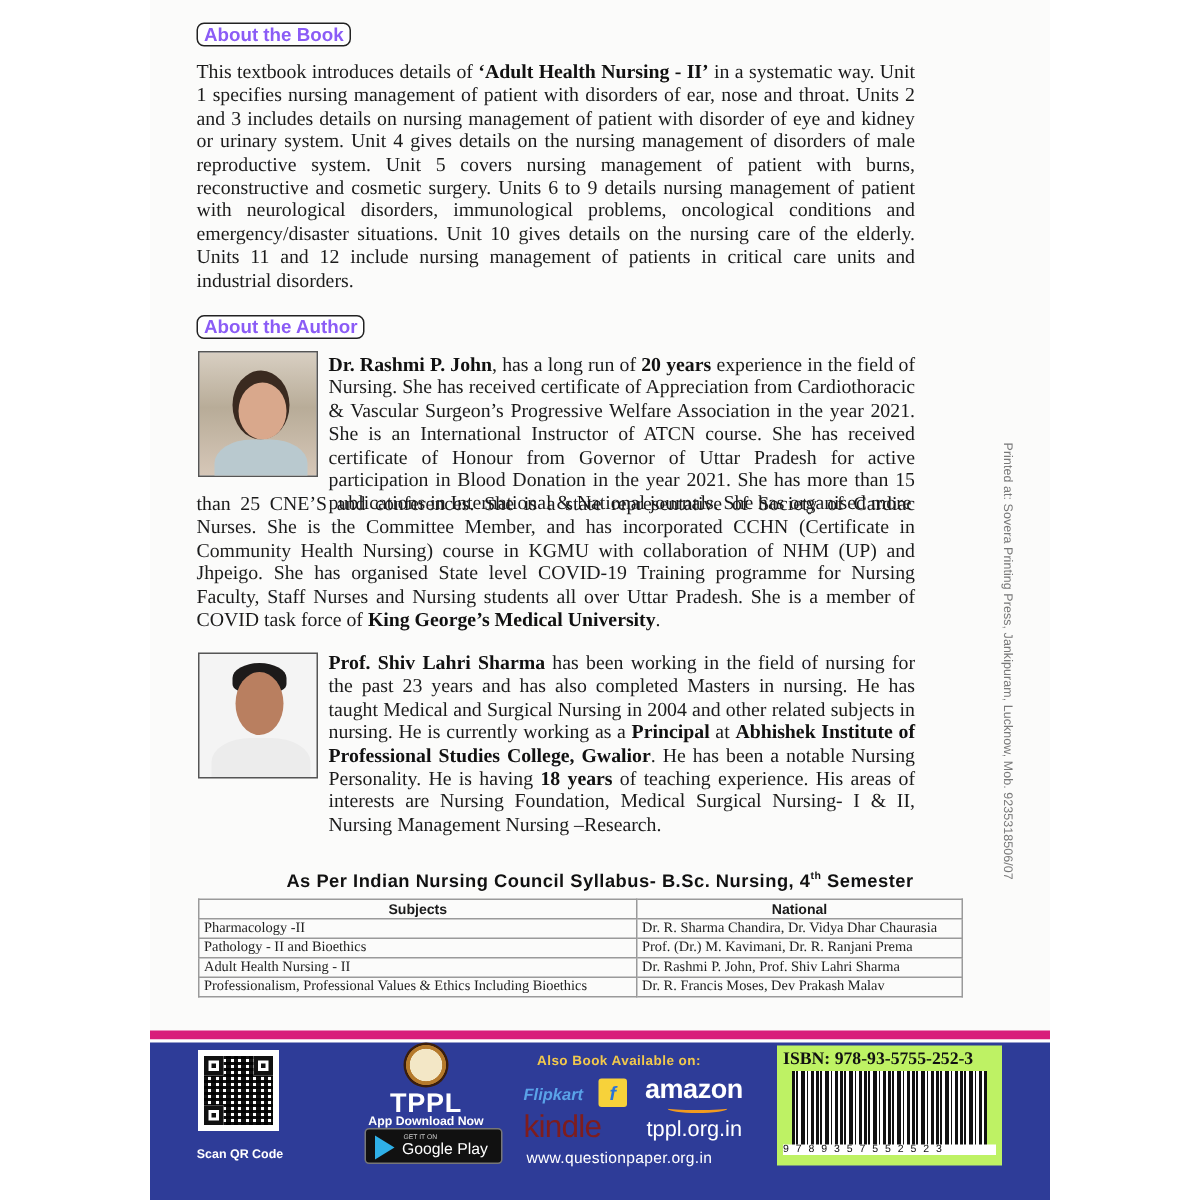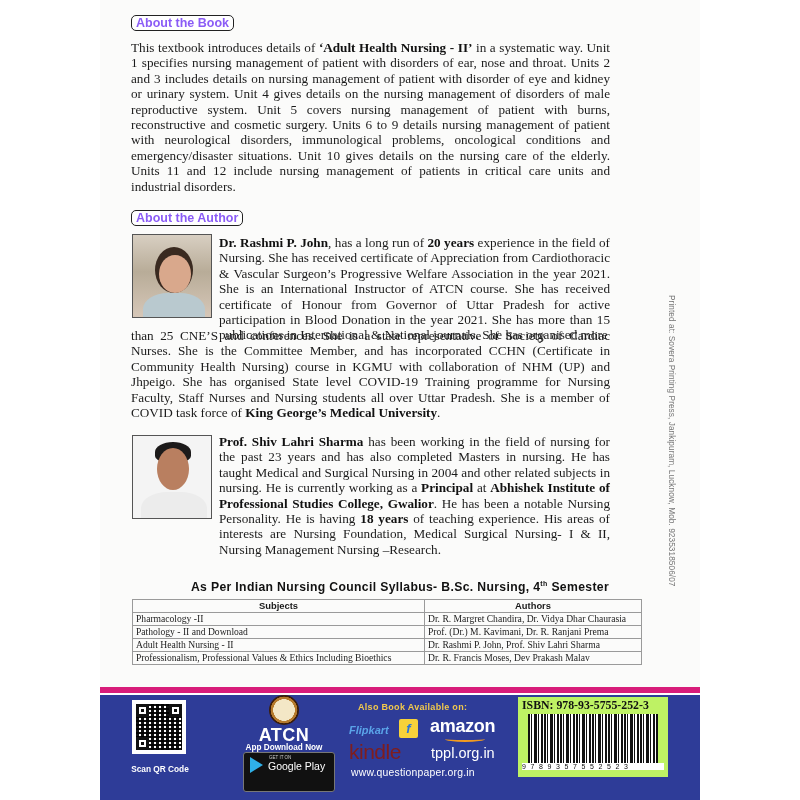--- a/index.html
+++ b/index.html
@@ -105,21 +105,21 @@
   .tppl-name {
     position: absolute; left: 140px; top: 726px; width: 88px; text-align: center;
     font-family: "Liberation Sans", sans-serif; font-weight: bold; font-size: 18px; color: #fff;
     letter-spacing: 0.5px; line-height: 18px;
   }
   .tppl-sub {
     position: absolute; left: 134px; top: 743px; width: 100px; text-align: center;
     font-family: "Liberation Sans", sans-serif; font-weight: bold; font-size: 8.2px; color: #fff;
   }
   .gplay {
-    position: absolute; left: 143px; top: 752px; width: 92px; height: 40px;
+    position: absolute; left: 143px; top: 752px; width: 92px; height: 24px;
     background: #111; border: 1px solid #777; border-radius: 3px;
   }
   .gplay-tri {
     position: absolute; left: 6px; top: 4px; width: 0; height: 0;
     border-top: 8px solid transparent; border-bottom: 8px solid transparent;
     border-left: 13px solid #2fb0e8;
   }
   .gplay-small {
     position: absolute; left: 25px; top: 2px; font-family: "Liberation Sans", sans-serif;
     font-size: 4.5px; color: #ccc;
@@ -211,30 +211,30 @@
   <div class="vertical-note">Printed at: Sovera Printing Press, Jankipuram, Lucknow, Mob. 9235318506/07</div>
 
   <div class="syllabus-title">
     <span>As Per Indian Nursing Council Syllabus- B.Sc. Nursing, 4</span><sup>th</sup><span> Semester</span>
   </div>
 
   <table class="syl">
     <thead>
       <tr>
         <th class="col-subj">Subjects</th>
-        <th>Authors</th>
+        <th>National</th>
       </tr>
     </thead>
     <tbody>
       <tr>
         <td>Pharmacology -II</td>
-        <td>Dr. R. Margret Chandira, Dr. Vidya Dhar Chaurasia</td>
-      </tr>
-      <tr>
-        <td>Pathology - II and Download</td>
+        <td>Dr. R. Sharma Chandira, Dr. Vidya Dhar Chaurasia</td>
+      </tr>
+      <tr>
+        <td>Pathology - II and Bioethics</td>
         <td>Prof. (Dr.) M. Kavimani, Dr. R. Ranjani Prema</td>
       </tr>
       <tr>
         <td>Adult Health Nursing - II</td>
         <td>Dr. Rashmi P. John, Prof. Shiv Lahri Sharma</td>
       </tr>
       <tr>
         <td>Professionalism, Professional Values &amp; Ethics Including Bioethics</td>
         <td>Dr. R. Francis Moses, Dev Prakash Malav</td>
       </tr>
@@ -251,21 +251,21 @@
   <div class="qr">
     <div class="qr-grid">
       <div class="qr-eye" style="left:0;top:0;"></div>
       <div class="qr-eye" style="right:0;top:0;"></div>
       <div class="qr-eye" style="left:0;bottom:0;"></div>
     </div>
   </div>
   <div class="qr-label">Scan QR Code</div>
 
   <div class="tppl-logo"></div>
-  <div class="tppl-name">ATCN</div>
+  <div class="tppl-name">TPPL</div>
   <div class="tppl-sub">App Download Now</div>
   <div class="gplay">
     <div class="gplay-tri"></div>
     <div class="gplay-small">GET IT ON</div>
     <div class="gplay-label">Google Play</div>
   </div>
 
   <div class="avail-title">Also Book Available on:</div>
   <div class="flipkart">Flipkart</div>
   <div class="flipkart-bag">f</div>

